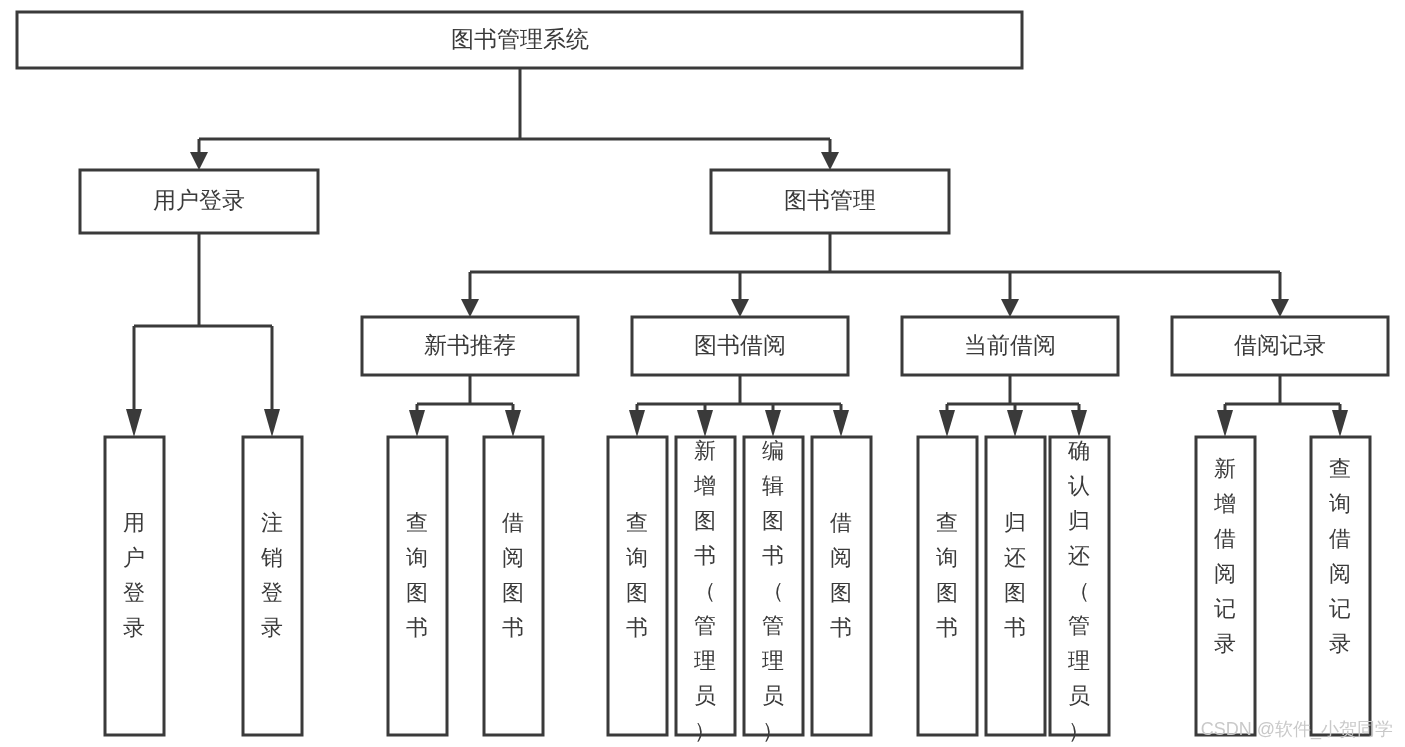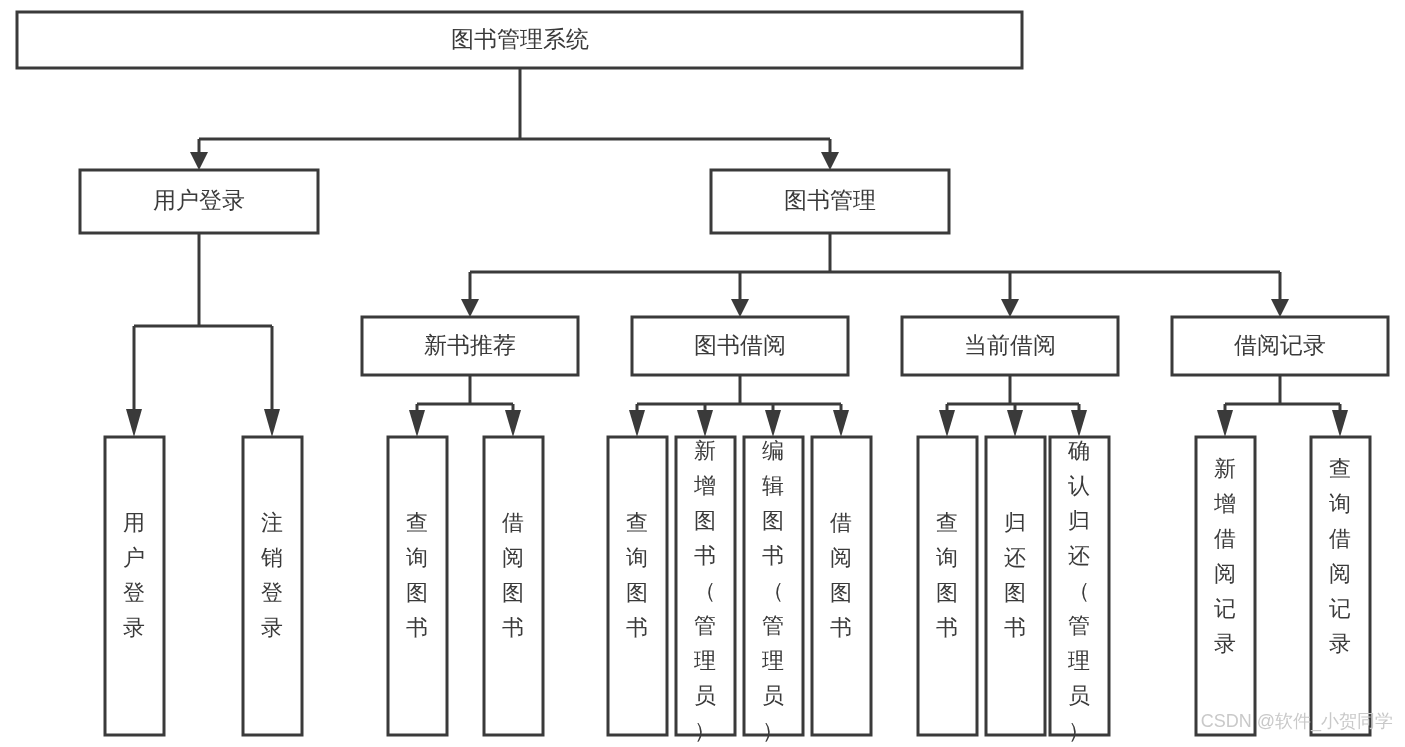--- a/index.html
+++ b/index.html
@@ -4,21 +4,21 @@
 <style>
   html,body{margin:0;padding:0;background:#ffffff;}
   body{font-family:"Liberation Sans","DejaVu Sans",sans-serif;}
   #stage{position:relative;width:1405px;height:747px;background:#ffffff;overflow:hidden;}
   #tree{position:absolute;left:0;top:0;width:1405px;height:747px;}
   .nodebox{fill:#ffffff;stroke:#3a3a3a;stroke-width:3;}
   .link{stroke:#3a3a3a;stroke-width:3;fill:none;}
   .arrowhead{fill:#3a3a3a;stroke:none;}
   .nodelabel{fill:#3a3a3a;font-family:"Liberation Sans","DejaVu Sans",sans-serif;font-size:23px;text-anchor:middle;dominant-baseline:middle;}
   .nodelabel.vert{font-size:22px;}
-  .watermark{position:absolute;right:12px;bottom:14px;color:#c9c9c9;font-size:18px;
+  .watermark{position:absolute;right:12px;bottom:6px;color:#c9c9c9;font-size:18px;
              font-family:"Liberation Sans","DejaVu Sans",sans-serif;white-space:nowrap;user-select:none;}
 </style>
 </head>
 <body>
 
 <div id="stage">
 
   <svg id="tree" viewBox="0 0 1405 747">
 
     <g>

